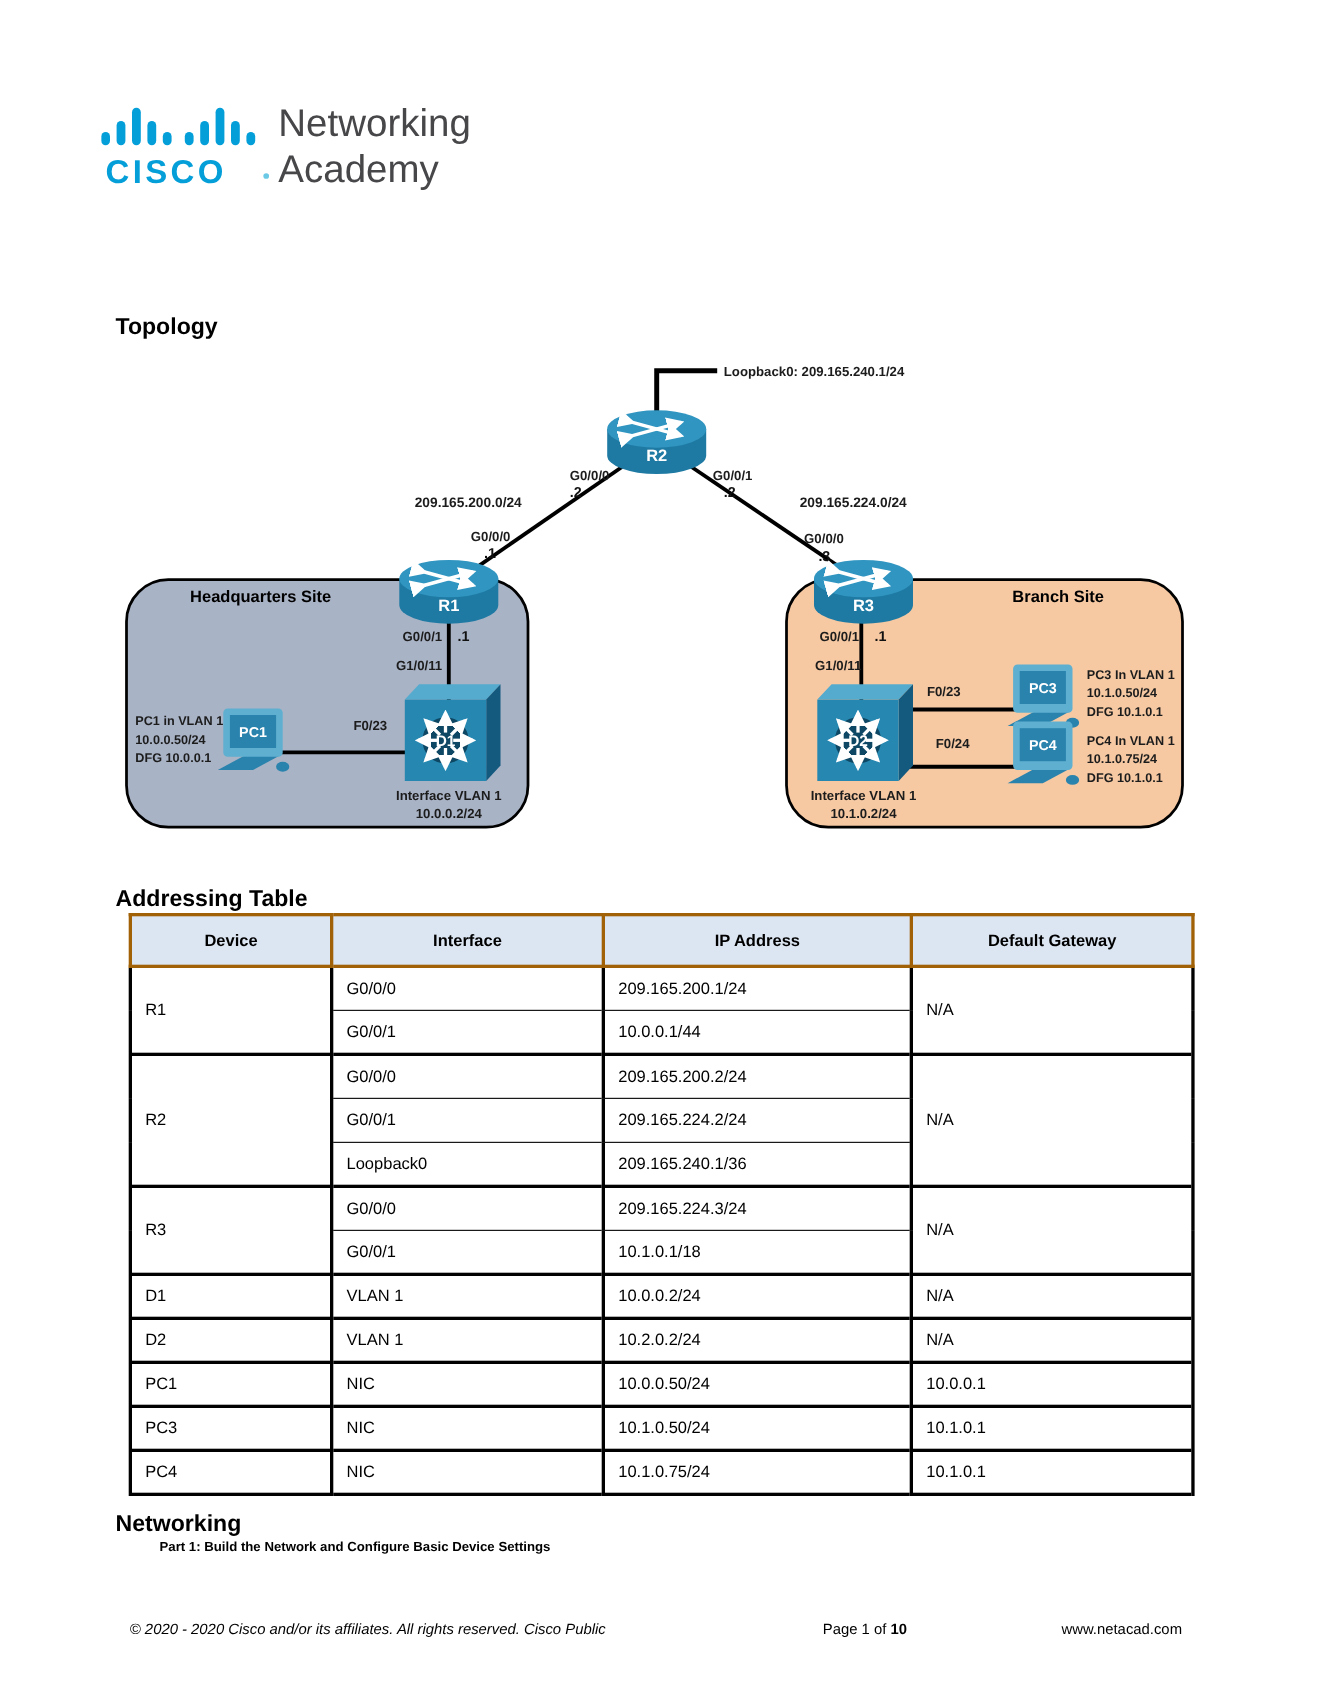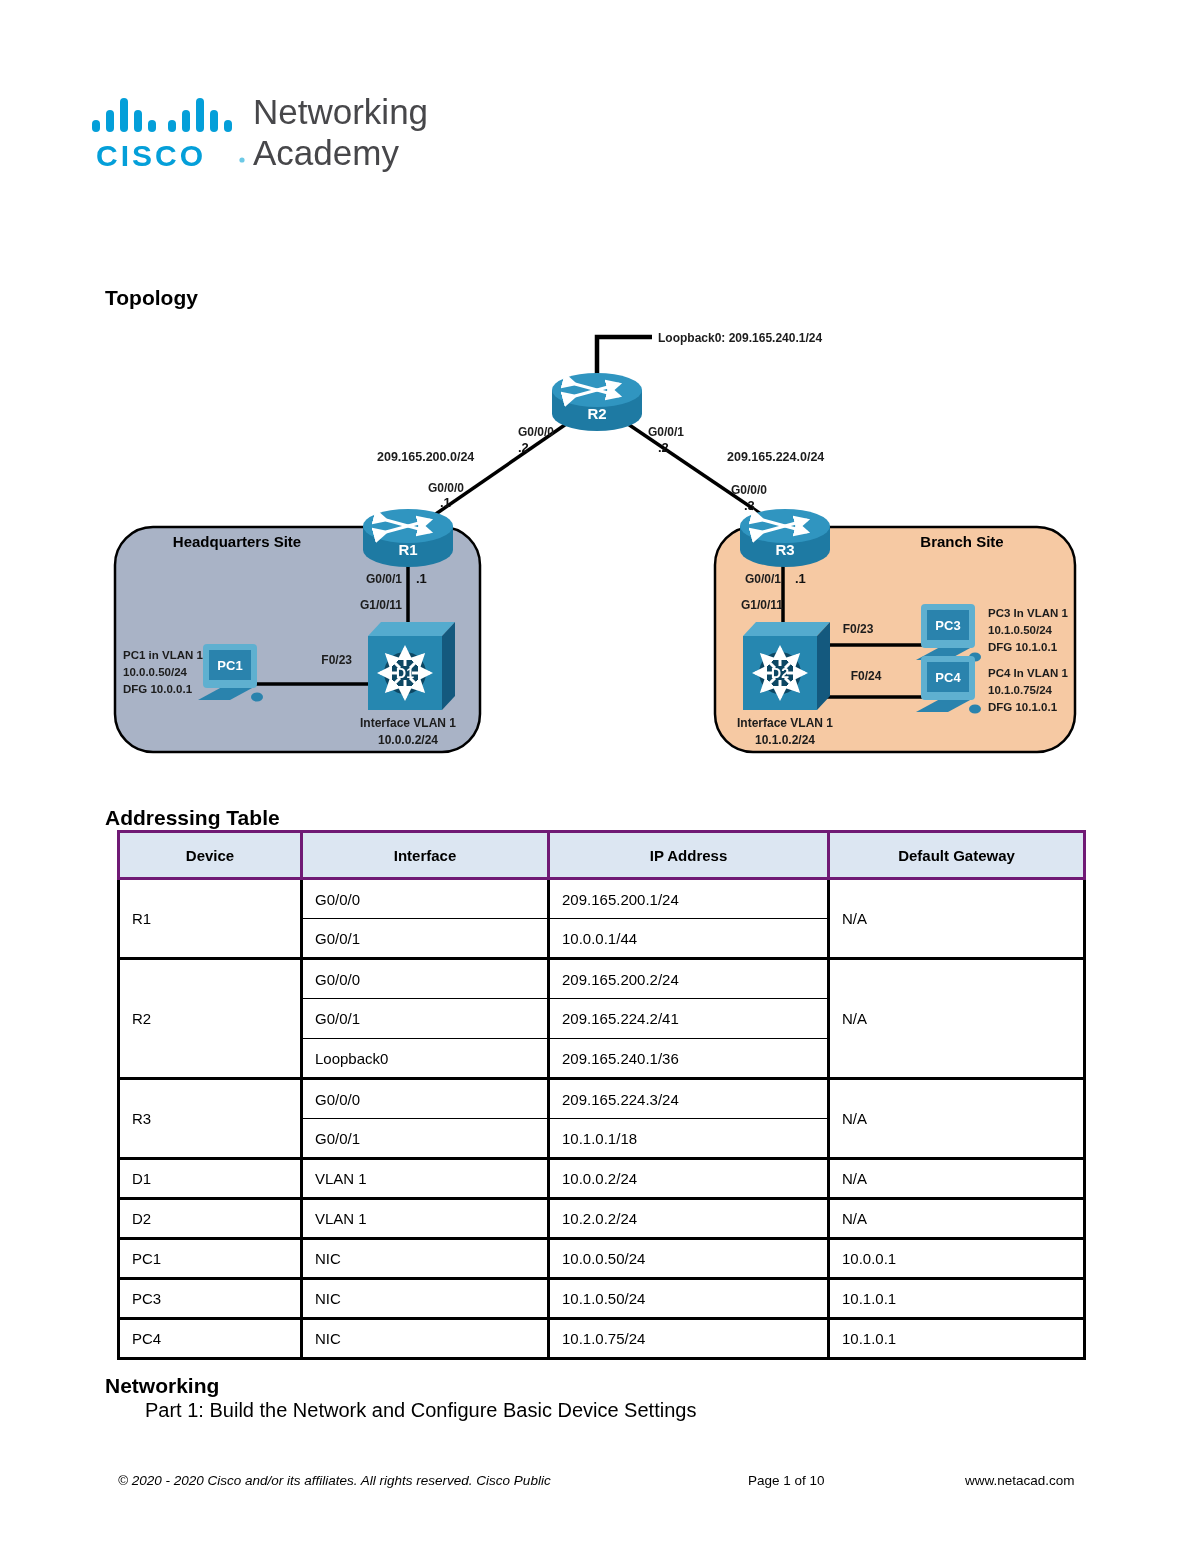--- a/index.html
+++ b/index.html
@@ -9,21 +9,21 @@
     font-family:"Liberation Sans", sans-serif; color:#000; overflow:hidden;
   }
   .abs { position:absolute; }
 
   
   .doc-title { left:105px; top:211px; font-size:28px; font-weight:700; letter-spacing:0.2px; }
   .sec-head  { font-size:21px; font-weight:700;margin-top:17px; }
   .h-topology  { left:105px; top:269px; }
   .h-address   { left:105px; top:789px; }
   .h-objectives{ left:105px; top:1357px; }
-  .part1 { left:145px; top:1399px; font-size:20px; font-weight:400; }
+  .part1 { left:145px; top:1399px; font-size:12px; font-weight:700; }
 
   
   .logo { left:92px; top:86px; }
   .logo text { font-family:"Liberation Sans", sans-serif; }
   .logo .brand { font-size:30px; font-weight:700; fill:#049fd9; letter-spacing:3px; }
   .logo .acad  { font-size:35px; font-weight:400; fill:#47474a; }
 
   
   .topo { left:0px; top:320px; }
   .topo text { font-family:"Liberation Sans", sans-serif; }
@@ -37,36 +37,36 @@
   .t-info { font-size:11.5px; font-weight:600; fill:#1c1c1c; }
   .t-c { text-anchor:middle; } .t-e { text-anchor:end; }
   .link-line { stroke:#000; stroke-width:3.5; fill:none; }
 
   
   .addr-table {
     position:absolute; left:117px; top:830px; border-collapse:collapse;
     table-layout:fixed; font-size:15px;
   }
   .addr-table th {
-    background:#dce6f2; border:3px solid #701a75; height:47px;
+    background:#dce6f2; border:3px solid #a16207; height:47px;
     font-weight:700; text-align:center; padding:0;
   }
   .addr-table td {
     border-left:3px solid #000; border-right:3px solid #000;
     border-top:3px solid #000; border-bottom:none;
     height:40px; padding:0 4px 0 12px; vertical-align:middle; text-align:left;
   }
   .addr-table { border:3px solid #000; }
   .addr-table tr.sub td { border-top:1px solid #000; }
 
   
   .footer-text { top:1473px; font-size:13.5px; }
   .f-copy { left:118px;font-style:italic; }
   .f-page { left:748px; }
-  .f-page b { font-weight:400; }
+  .f-page b { font-weight:700; }
   .f-link { left:965px; color:#000000; text-decoration:none; }
 </style>
 </head>
 <body>
 
 <div class="page">
 
   <svg class="abs logo" width="380" height="96" viewBox="0 0 380 96">
     <g fill="#049fd9">
       <rect x="0" y="34" width="8" height="12" rx="4"></rect>
@@ -283,21 +283,21 @@
         <td>10.0.0.1/44</td>
       </tr>
       <tr>
         <td rowspan="3">R2</td>
         <td>G0/0/0</td>
         <td>209.165.200.2/24</td>
         <td rowspan="3">N/A</td>
       </tr>
       <tr class="sub">
         <td>G0/0/1</td>
-        <td>209.165.224.2/41</td>
+        <td>209.165.224.2/24</td>
       </tr>
       <tr class="sub">
         <td>Loopback0</td>
         <td>209.165.240.1/36</td>
       </tr>
       <tr>
         <td rowspan="2">R3</td>
         <td>G0/0/0</td>
         <td>209.165.224.3/24</td>
         <td rowspan="2">N/A</td>

